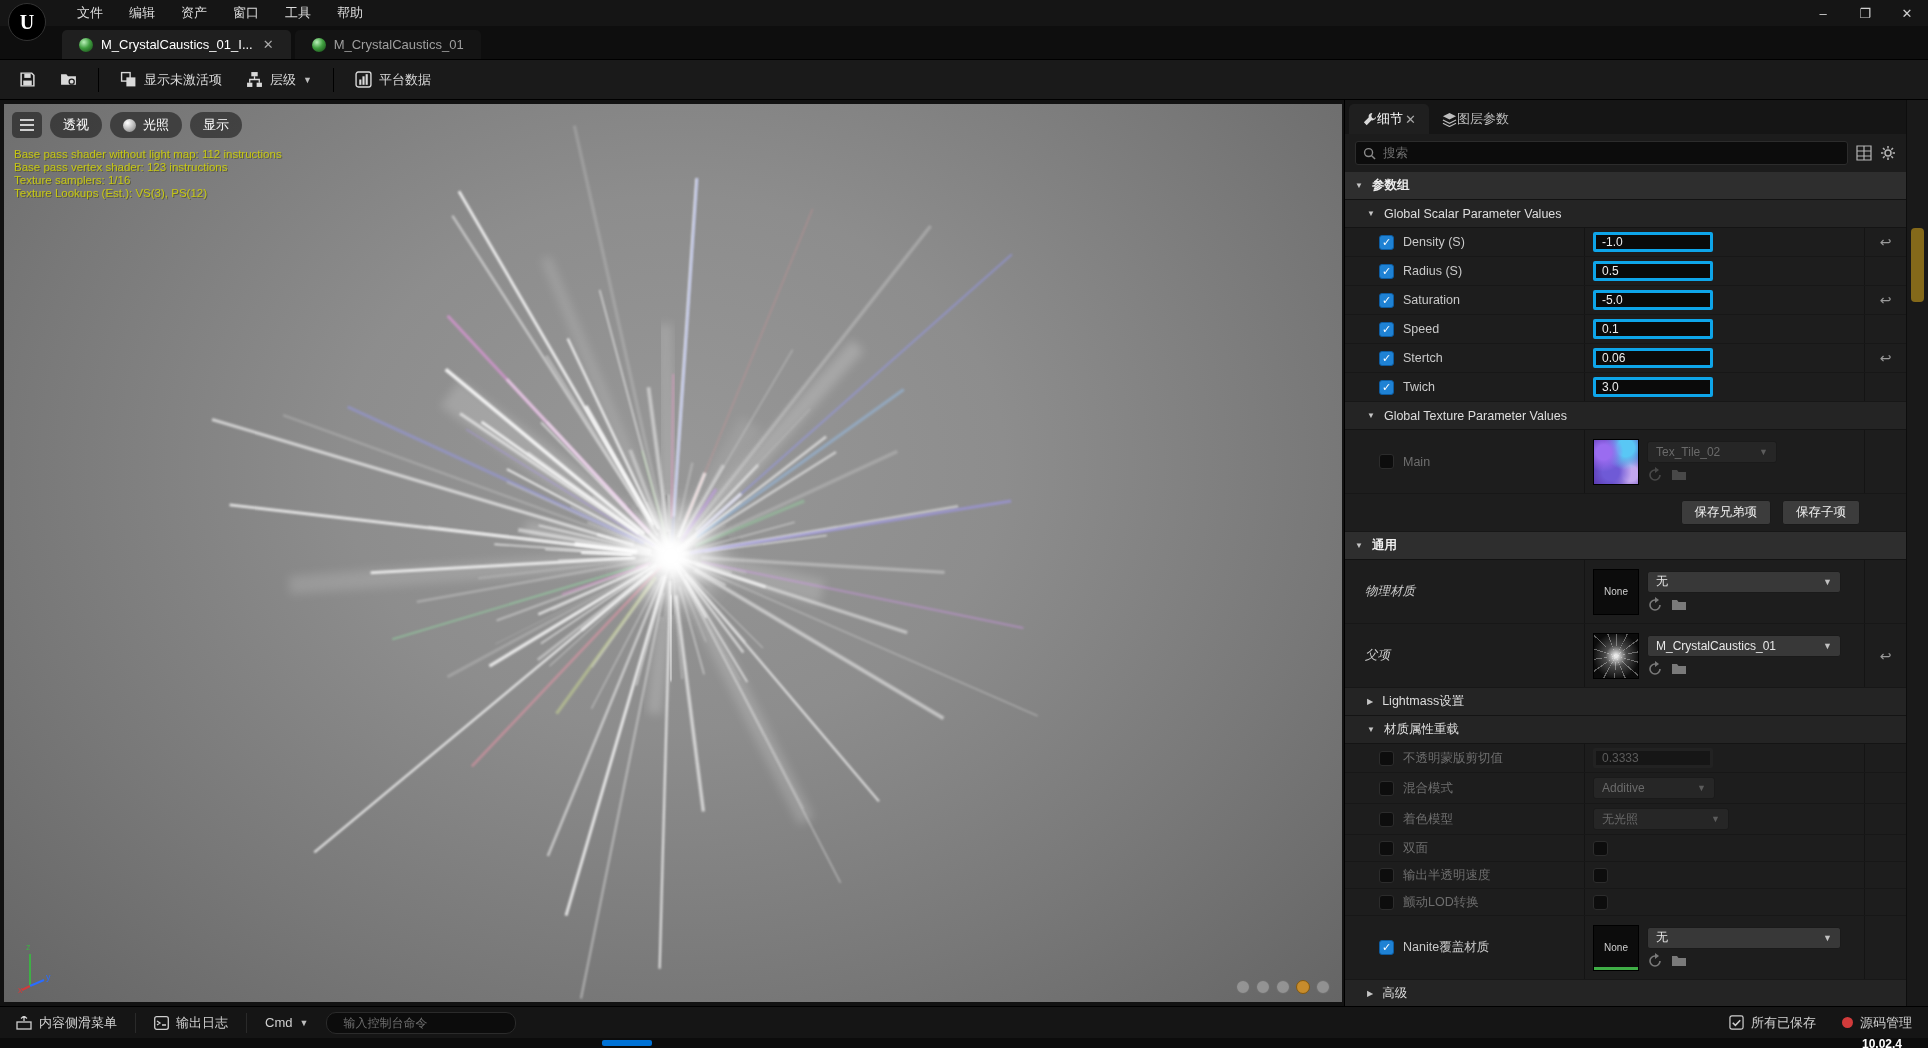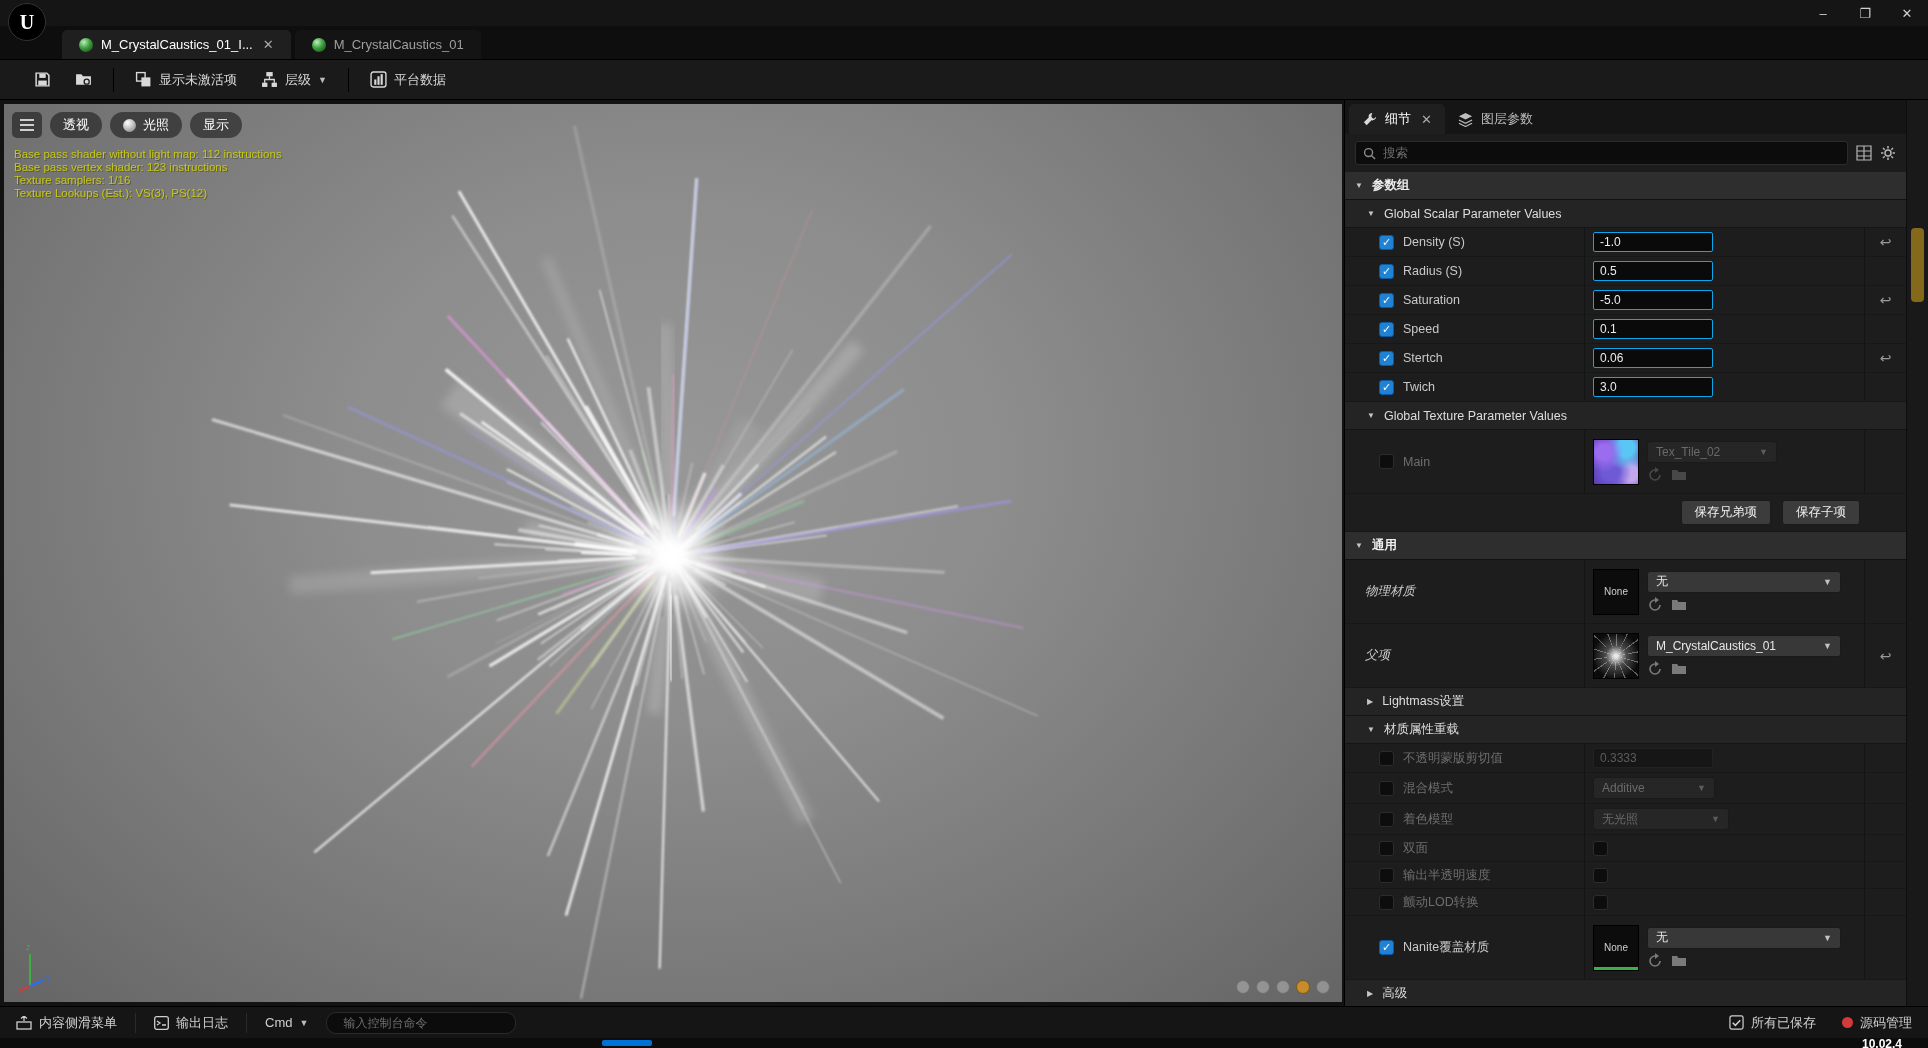--- a/index.html
+++ b/index.html
@@ -21,21 +21,21 @@
   .tabbar { height:33px; background:#0e0e0e; display:flex; align-items:flex-end; padding-left:62px; flex:0 0 auto; }
   .atab { height:29px; display:flex; align-items:center; gap:8px; padding:0 17px; font-size:13px; color:#9f9f9f;
     background:#141414; border-radius:5px 5px 0 0; margin-right:4px; }
   .atab.active { background:#1f1f1f; color:#fff; }
   .sphere { width:14px; height:14px; border-radius:50%;
     background:radial-gradient(circle at 35% 30%, #b9f0b9 0%, #3f9e3f 45%, #123d12 100%); flex:0 0 auto; }
   .tab-close { color:#a9a9a9; font-size:13px; margin-left:2px; }
 
   
   .toolbar { height:41px; background:#1a1a1a; border-top:1px solid #000; border-bottom:1px solid #000;
-    display:flex; align-items:center; padding:0 25px; gap:6px; color:#d9d9d9; font-size:13px; flex:0 0 auto; }
+    display:flex; align-items:center; padding:0 10px; gap:6px; color:#d9d9d9; font-size:13px; flex:0 0 auto; }
   .tool-btn { height:30px; display:flex; align-items:center; gap:7px; padding:0 9px; border-radius:4px; }
   .tool-sep { width:1px; height:24px; background:#000; margin:0 6px; }
   .chev { font-size:9px; color:#bdbdbd; }
   .ticon { width:17px; height:17px; display:block; }
 
   
   .main { flex:1 1 auto; display:flex; background:#121212; min-height:0; }
 
   
   .viewport { flex:1 1 auto; margin:4px 2px 4px 4px; position:relative; overflow:hidden;
@@ -50,21 +50,21 @@
   .dbg { position:absolute; top:44px; left:10px; z-index:2; color:#c6c713; font-size:11.5px; line-height:13px;
     text-shadow:1px 1px 0 rgba(60,60,20,.55); }
   .vp-circles { position:absolute; right:12px; bottom:8px; display:flex; gap:6px; z-index:3; }
   .vc { width:14px; height:14px; border-radius:50%; background:rgba(215,215,215,.38); border:1px solid rgba(80,80,80,.55); }
   .vc.active { background:#c78c2c; border-color:#84590f; }
   .gizmo { position:absolute; left:12px; bottom:8px; z-index:3; }
 
   
   .details { width:562px; flex:0 0 auto; background:#1c1c1c; border-left:1px solid #000; display:flex; flex-direction:column; overflow:hidden; }
   .ptabs { height:34px; background:#151515; display:flex; align-items:flex-end; padding-left:4px; flex:0 0 auto; }
-  .ptab { height:30px; display:flex; align-items:center; gap:8px; padding:0 13px; font-size:13px; color:#bdbdbd; border-radius:5px 5px 0 0;margin-top:36px; }
+  .ptab { height:30px; display:flex; align-items:center; gap:0; padding:0 13px; font-size:13px; color:#bdbdbd; border-radius:5px 5px 0 0;margin-top:36px; }
   .ptab.active { background:#1f1f1f; color:#fff; }
   .picon { width:15px; height:15px; display:block; }
   .searchrow { height:38px; display:flex; align-items:center; gap:8px; padding:0 10px; background:#1c1c1c; flex:0 0 auto; }
   .search { flex:1; height:24px; background:#0c0c0c; border:1px solid #2c2c2c; border-radius:3px; display:flex; align-items:center; padding:0 7px; gap:7px; }
   .search input { flex:1; background:transparent; border:none; outline:none; color:#ddd; font-size:12.5px; }
   .search input::placeholder { color:#6f6f6f; }
 
   .rows { flex:1; overflow:hidden; }
   .cat { height:28px; display:flex; align-items:center; gap:9px; padding-left:10px; background:#2e2e2e;
     color:#efefef; font-size:12.5px; border-bottom:1px solid #121212; font-weight:bold; }
@@ -78,21 +78,21 @@
   .vcell { flex:1; display:flex; align-items:center; padding:4px 6px 4px 8px; gap:8px; }
   .rcell { width:42px; flex:0 0 auto; border-left:1px solid #141414; display:flex; align-items:center; justify-content:center; color:#9a9a9a; font-size:14px; }
   .lbl { font-size:12.5px; color:#c9c9c9; white-space:nowrap; }
   .dim .lbl { color:#6e6e6e; }
 
   .cb { width:15px; height:15px; border-radius:3px; background:#0d0d0d; border:1px solid #3a3a3a; flex:0 0 auto;
     display:flex; align-items:center; justify-content:center; color:#fff; font-size:11px; }
   .cb.on { background:#1f82d4; border-color:#0c5ba0; }
   .dim .cb { border-color:#2c2c2c; }
 
-  .tin { height:20px; background:#0a0a0a; border:1px solid #0ea5e9; border-radius:2px; color:#ededed; font-size:12px; padding:0 6px; width:120px; }
+  .tin { height:20px; background:#0a0a0a; border:3px solid #0ea5e9; border-radius:2px; color:#ededed; font-size:12px; padding:0 6px; width:120px; }
   .tin.dis { color:#5c5c5c; background:#161616; border-color:#222; }
 
   .dd { height:22px; background:#383838; border:1px solid #1a1a1a; border-radius:3px; color:#e8e8e8; font-size:12px;
     display:flex; align-items:center; padding:0 8px; gap:16px; }
   .dd .ddtext { flex:1; overflow:hidden; text-overflow:ellipsis; white-space:nowrap; }
   .dd .dvc { font-size:9px; color:#c2c2c2; }
   .dd.dis { background:#262626; color:#6a6a6a; }
   .dd.dis .dvc { color:#5c5c5c; }
 
   .thumb { width:46px; height:46px; background:#0c0c0c; border:1px solid #000; color:#cfcfcf; font-size:10px;
@@ -134,20 +134,28 @@
   .progress-seg { position:absolute; left:602px; top:2px; height:6px; width:50px; background:#0072d6; border-radius:2px; }
   .partial-time { position:absolute; right:26px; top:-1px; color:#fff; font-size:12px; font-weight:bold; }
 </style>
 </head>
 <body>
 
 <div class="app">
 
   <div class="titlebar">
     <div class="logo">U</div>
+    <div class="menu">
+      <div class="menu-item">文件</div>
+      <div class="menu-item">编辑</div>
+      <div class="menu-item">资产</div>
+      <div class="menu-item">窗口</div>
+      <div class="menu-item">工具</div>
+      <div class="menu-item">帮助</div>
+    </div>
     <div class="win-controls">
       <div class="win-btn">–</div>
       <div class="win-btn">❐</div>
       <div class="win-btn">✕</div>
     </div>
   </div>
 
   <div class="tabbar">
     <div class="atab active">
       <span class="sphere"></span>

